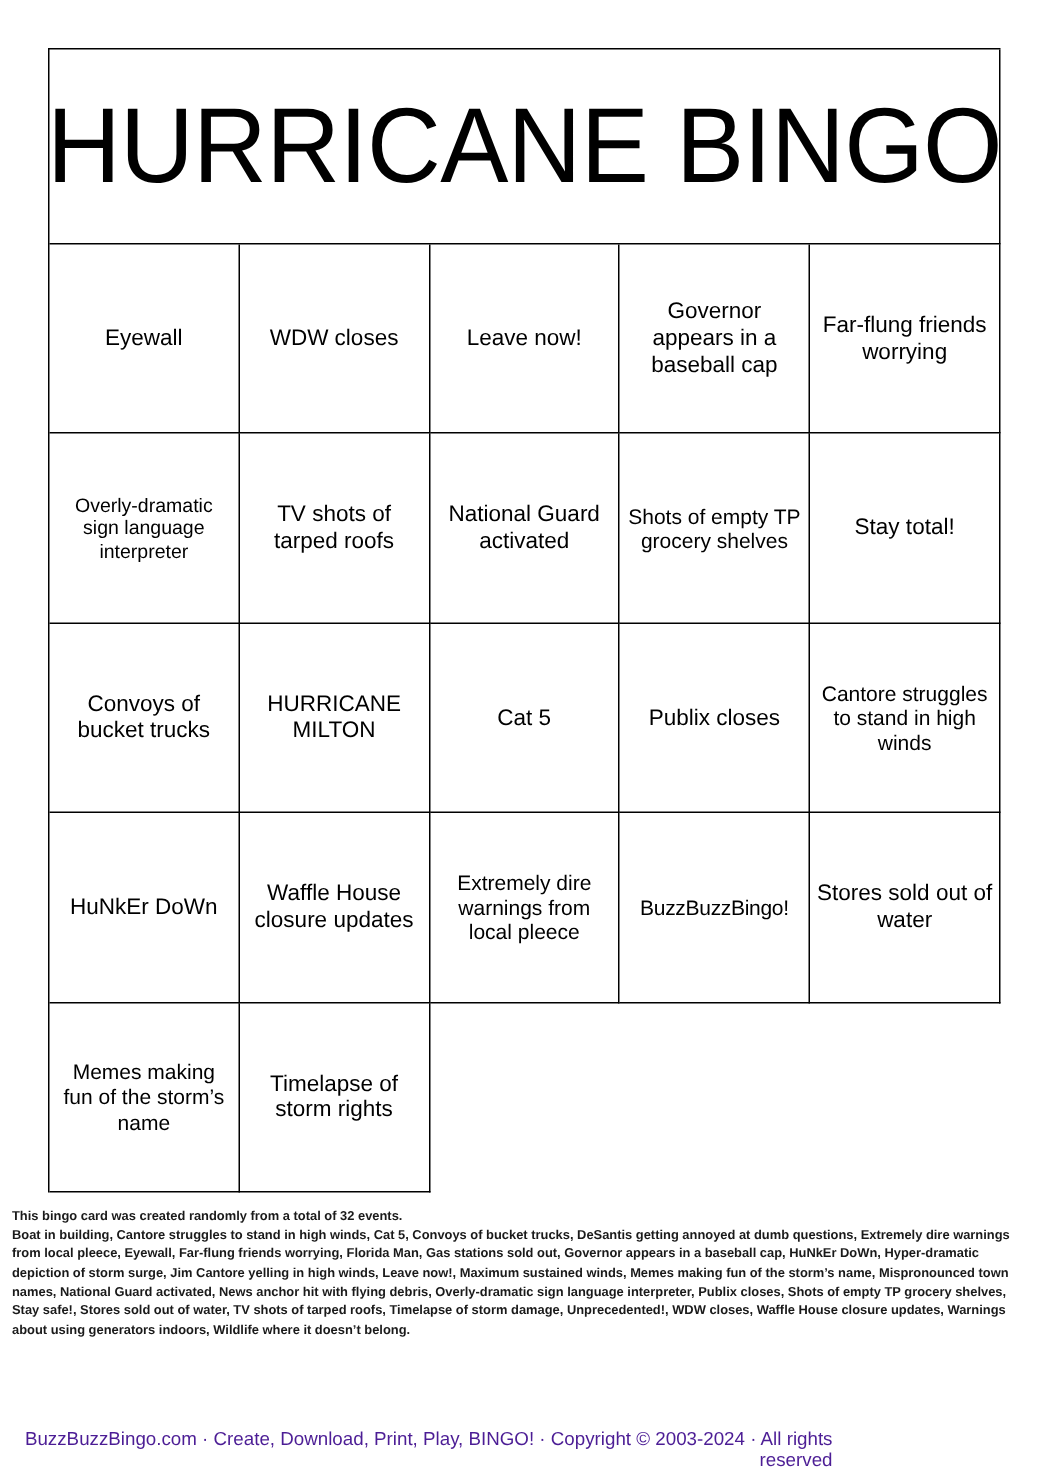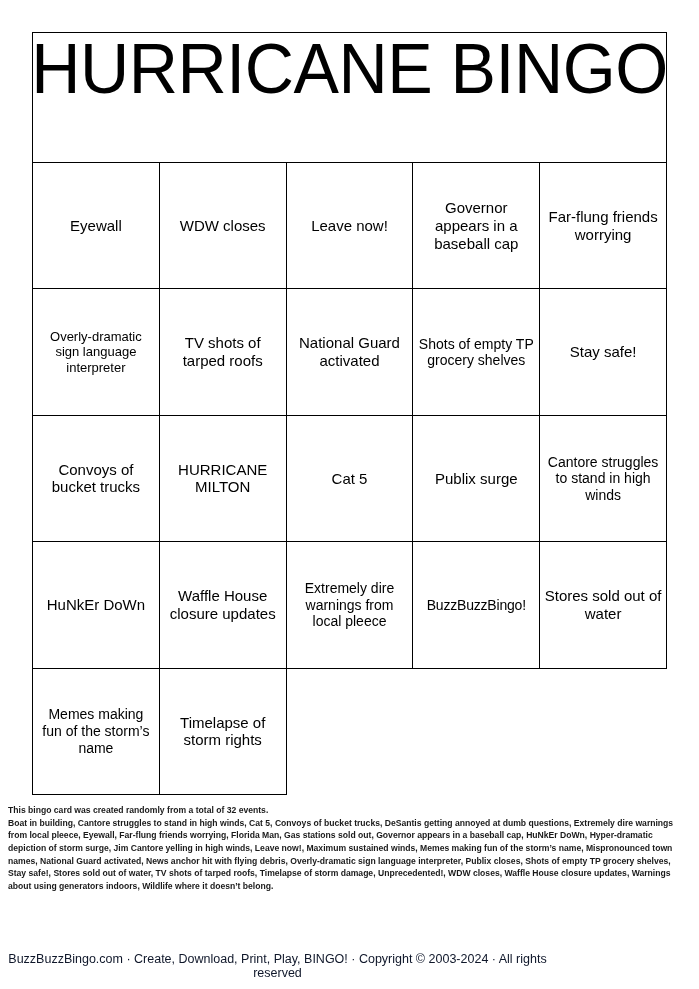--- a/index.html
+++ b/index.html
@@ -32,20 +32,21 @@
     border-left: 1px solid #000;
     border-top: 1px solid #000;
     box-sizing: border-box;
   }
 
   .title-box {
     height: 130px;
     border-right: 1px solid #000;
     border-bottom: 1px solid #000;
     display: flex;
+    align-items: center;
     justify-content: center;
     box-sizing: border-box;
   }
   .title-text {
     font-size: 71px;
     line-height: 1;
     font-weight: 400;
     letter-spacing: -0.5px;
     white-space: nowrap;
     transform: scaleX(0.96);
@@ -92,23 +93,23 @@
     margin: 0;
     font-weight: bold;
   }
 
   
   .footer {
     position: absolute;
     left: 0;
     top: 952px;
     width: 555px;
-    text-align: center;
+    text-align: right;
     font-size: 12.5px;
-    color: #0f172a;
+    color: #4c1d95;
   }
 </style>
 </head>
 <body>
 
 <div id="page">
 
   <div class="card">
 
     <div class="title-box">
@@ -137,33 +138,33 @@
         <div class="cell">
           <div class="cell-text">TV shots of tarped roofs</div>
         </div>
         <div class="cell">
           <div class="cell-text">National Guard activated</div>
         </div>
         <div class="cell">
           <div class="cell-text sz-md">Shots of empty TP grocery shelves</div>
         </div>
         <div class="cell">
-          <div class="cell-text">Stay safe!</div>
+          <div class="cell-text">Stay total!</div>
         </div>
         <div class="cell">
           <div class="cell-text">Convoys of bucket trucks</div>
         </div>
         <div class="cell">
           <div class="cell-text">HURRICANE MILTON</div>
         </div>
         <div class="cell">
           <div class="cell-text">Cat 5</div>
         </div>
         <div class="cell">
-          <div class="cell-text">Publix surge</div>
+          <div class="cell-text">Publix closes</div>
         </div>
         <div class="cell">
           <div class="cell-text sz-md">Cantore struggles to stand in high winds</div>
         </div>
         <div class="cell">
           <div class="cell-text">HuNkEr DoWn</div>
         </div>
         <div class="cell">
           <div class="cell-text">Waffle House closure updates</div>
         </div>

